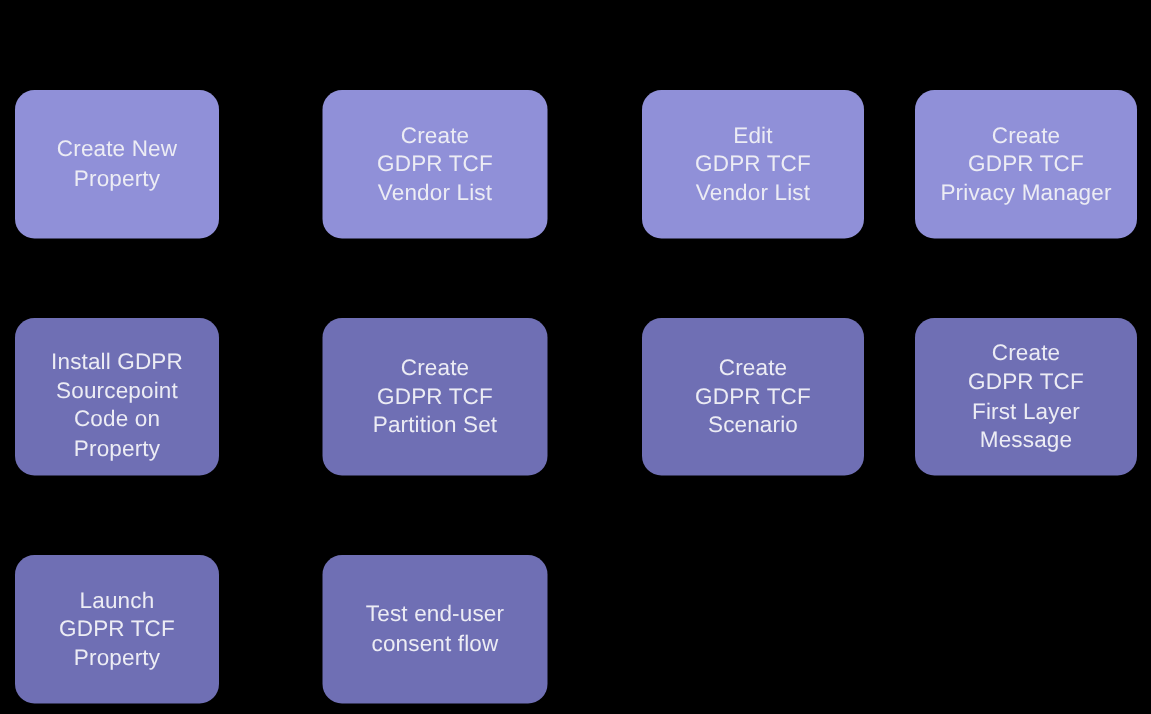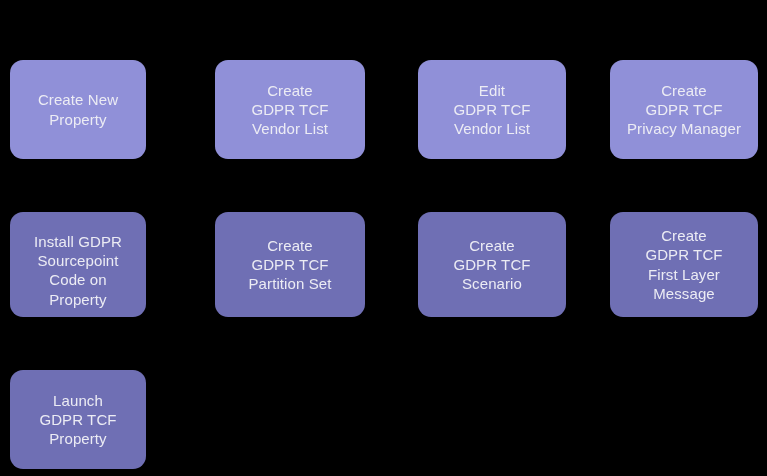--- a/index.html
+++ b/index.html
@@ -37,21 +37,21 @@
     white-space: pre-line;
     user-select: none;
   }
   .node-label {
     display: block;
     white-space: pre-line;
   }
   
   .col-1 { left: 10px;  width: 136px; }
   .col-2 { left: 215px; width: 150px; }
-  .col-3 { left: 418px; width: 148px; }
+  .col-3 { left: 428px; width: 148px; }
   .col-4 { left: 610px; width: 148px; }
 
   
   .row-1 { top: 60px;  height: 99px; }
   .row-2 { top: 212px; height: 105px; }
   .row-3 { top: 370px; height: 99px; }
 
   
   .shade-light { background: #9090d8; }
   .shade-dark  { background: #6f6fb4; }
@@ -115,14 +115,18 @@
 First Layer
 Message</span>
   </div>
 
   <div class="node shade-dark col-1 row-3">
     <span class="node-label">Launch
 GDPR TCF
 Property</span>
   </div>
 
+  <div class="node shade-dark col-2 row-3">
+    <span class="node-label">Test end-user
+consent flow</span>
+  </div>
 
 </div>
 
 </body></html>

